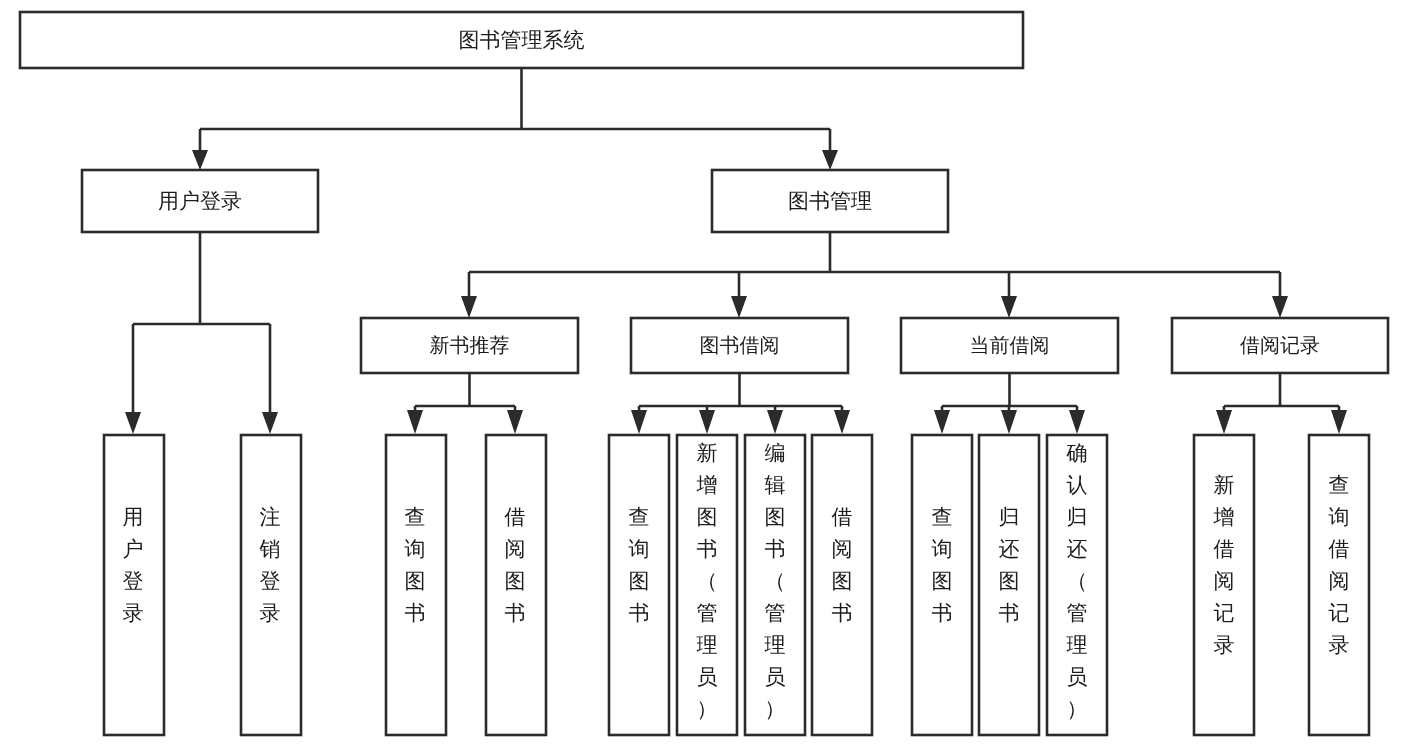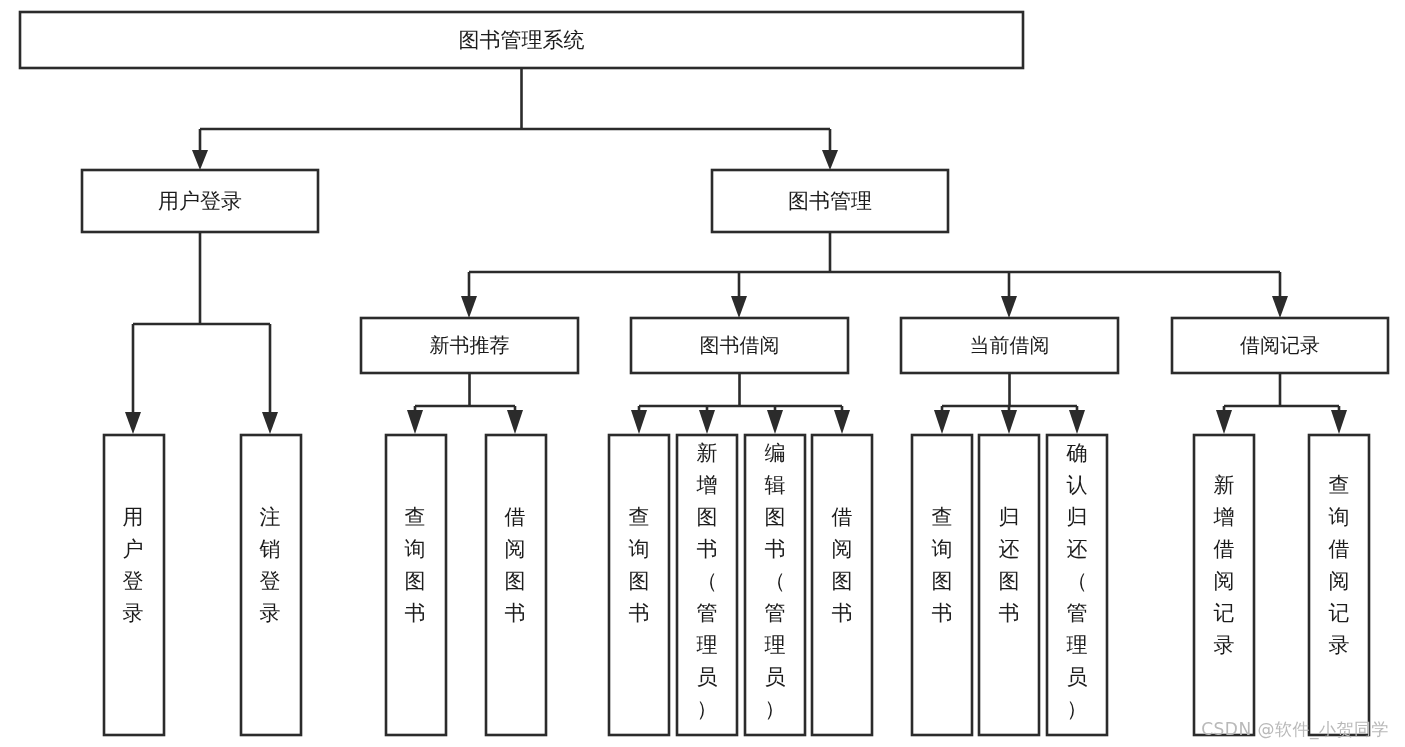--- a/index.html
+++ b/index.html
@@ -222,14 +222,13 @@
       <rect class="node-box" x="1194" y="435" width="60" height="300"></rect>
       <text class="leaf-label" x="1224" y="492"><tspan x="1224" y="492">新</tspan><tspan x="1224" y="524">增</tspan><tspan x="1224" y="556">借</tspan><tspan x="1224" y="588">阅</tspan><tspan x="1224" y="620">记</tspan><tspan x="1224" y="652">录</tspan></text>
     </g>
     <g>
       <rect class="node-box" x="1309" y="435" width="60" height="300"></rect>
       <text class="leaf-label" x="1339" y="492"><tspan x="1339" y="492">查</tspan><tspan x="1339" y="524">询</tspan><tspan x="1339" y="556">借</tspan><tspan x="1339" y="588">阅</tspan><tspan x="1339" y="620">记</tspan><tspan x="1339" y="652">录</tspan></text>
     </g>
 
   </svg>
 
-  <div class="watermark">CSDN @软件_小贺同学</div>
 </div>
 
 </body></html>

